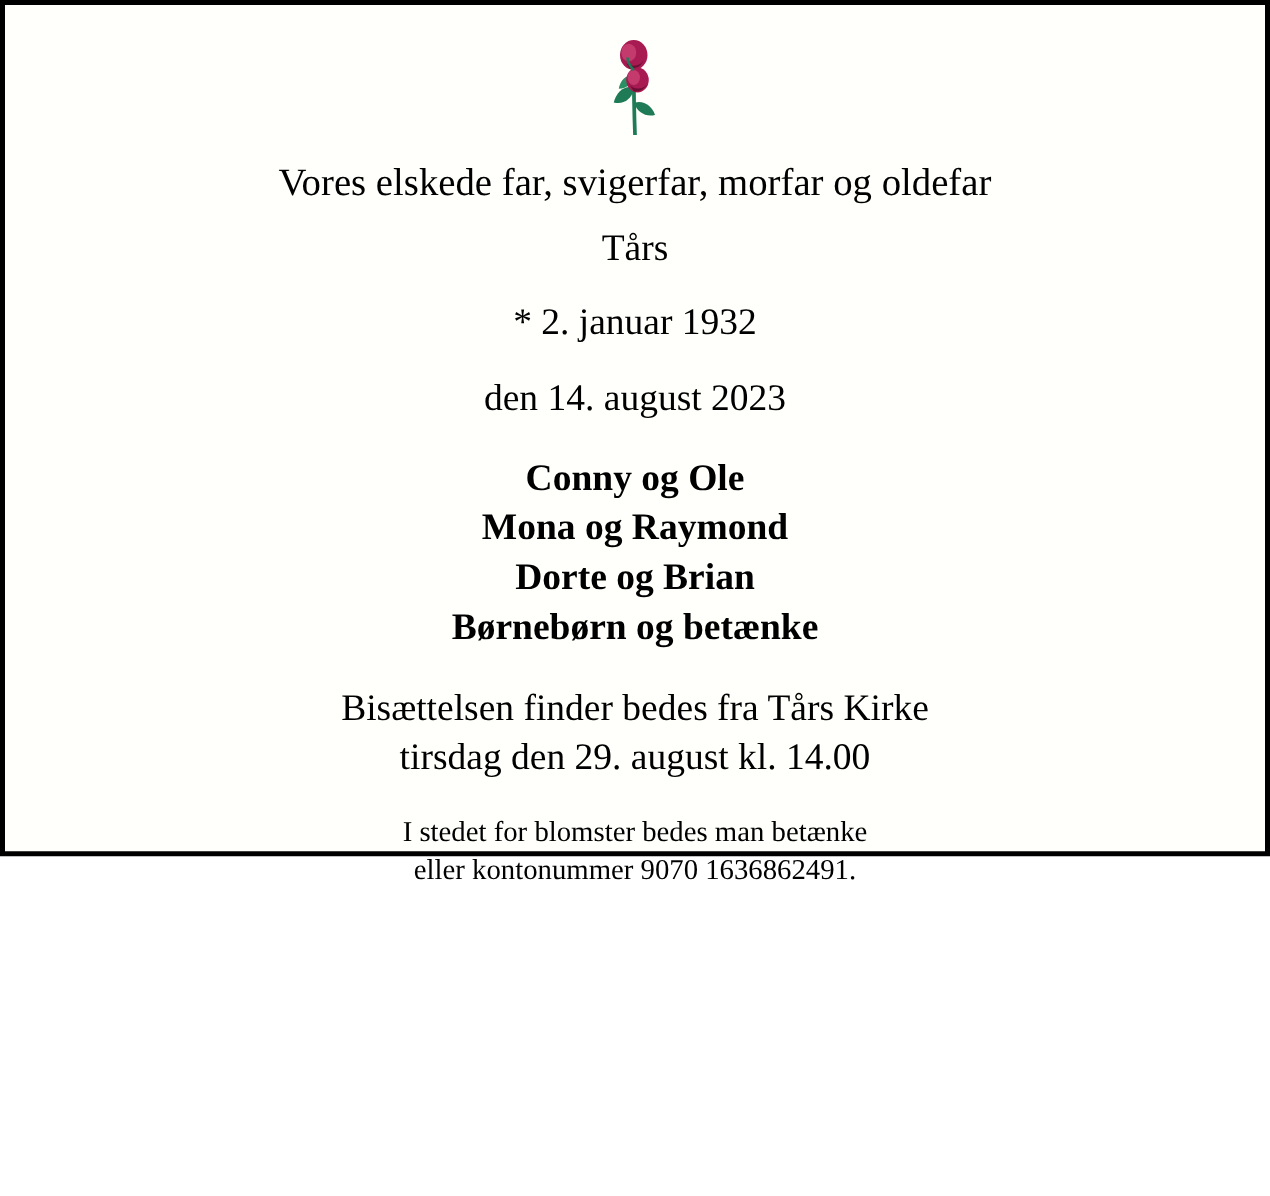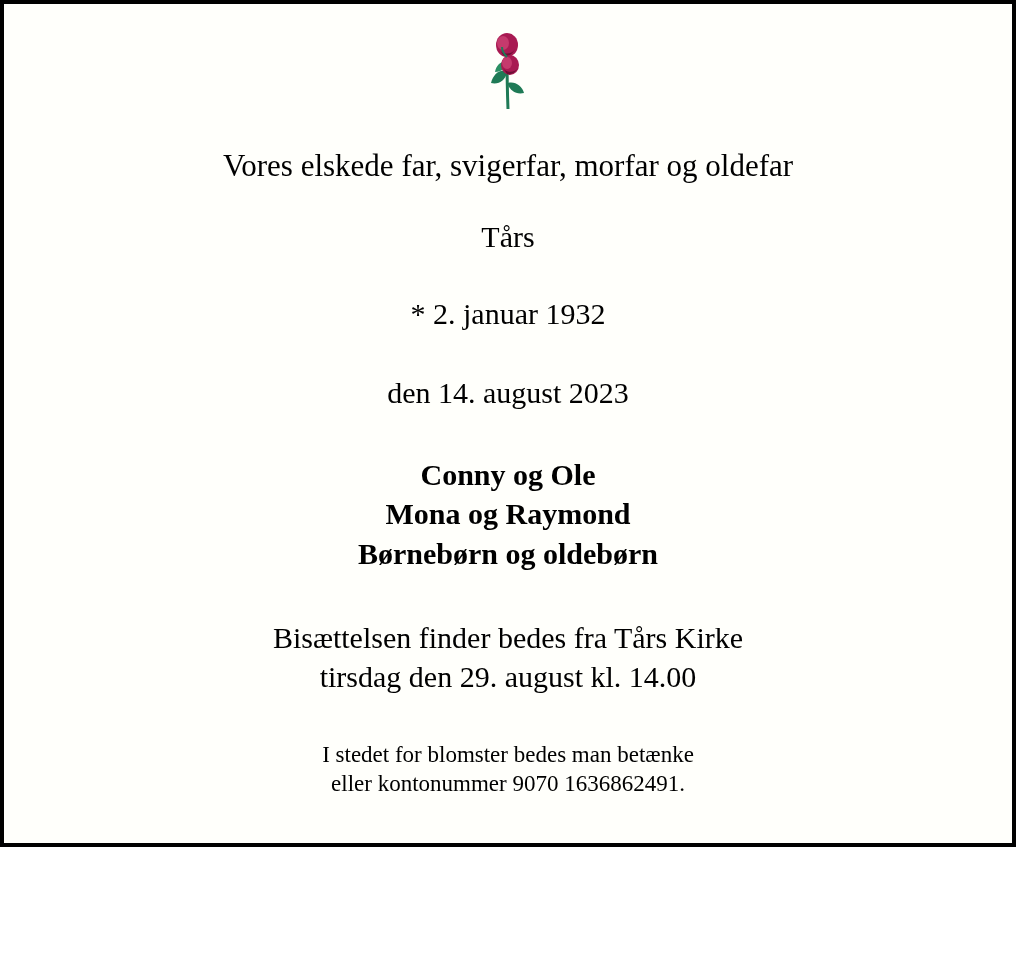--- a/index.html
+++ b/index.html
@@ -9,28 +9,27 @@
   }
   body {
     width: 1016px;
     height: 957px;
     font-family: "Liberation Serif", "DejaVu Serif", serif;
     color: #000000;
   }
   .notice {
     box-sizing: border-box;
     width: 1016px;
-    height: 847px;
+    height: 685px;
     border: 4px solid #000000;
     background: #fffffb;
     padding: 18px 40px 20px 40px;
     display: flex;
     flex-direction: column;
     align-items: center;
-    gap: 18px;
   }
   .rose-wrap {
     margin-top: 8px;
     margin-bottom: 14px;
     height: 82px;
     display: flex;
     align-items: center;
     justify-content: center;
   }
   .line {
@@ -104,21 +103,22 @@
 
   <div class="line born">* 2. januar 1932</div>
 
   <div class="line death">
     <div>den 14. august 2023</div>
   </div>
 
   <div class="line survivors">
     <div>Conny og Ole</div>
     <div>Mona og Raymond</div>
-    <div>Børnebørn og oldebørn</div>
+    <div>Dorte og Brian</div>
+    <div>Børnebørn og betænke</div>
   </div>
 
   <div class="line funeral">
     <div>Bisættelsen finder bedes fra Tårs Kirke</div>
     <div>tirsdag den 29. august kl. 14.00</div>
   </div>
 
   <div class="line donation">
     <div>I stedet for blomster bedes man betænke</div>
     <div>eller kontonummer 9070 1636862491.</div>

